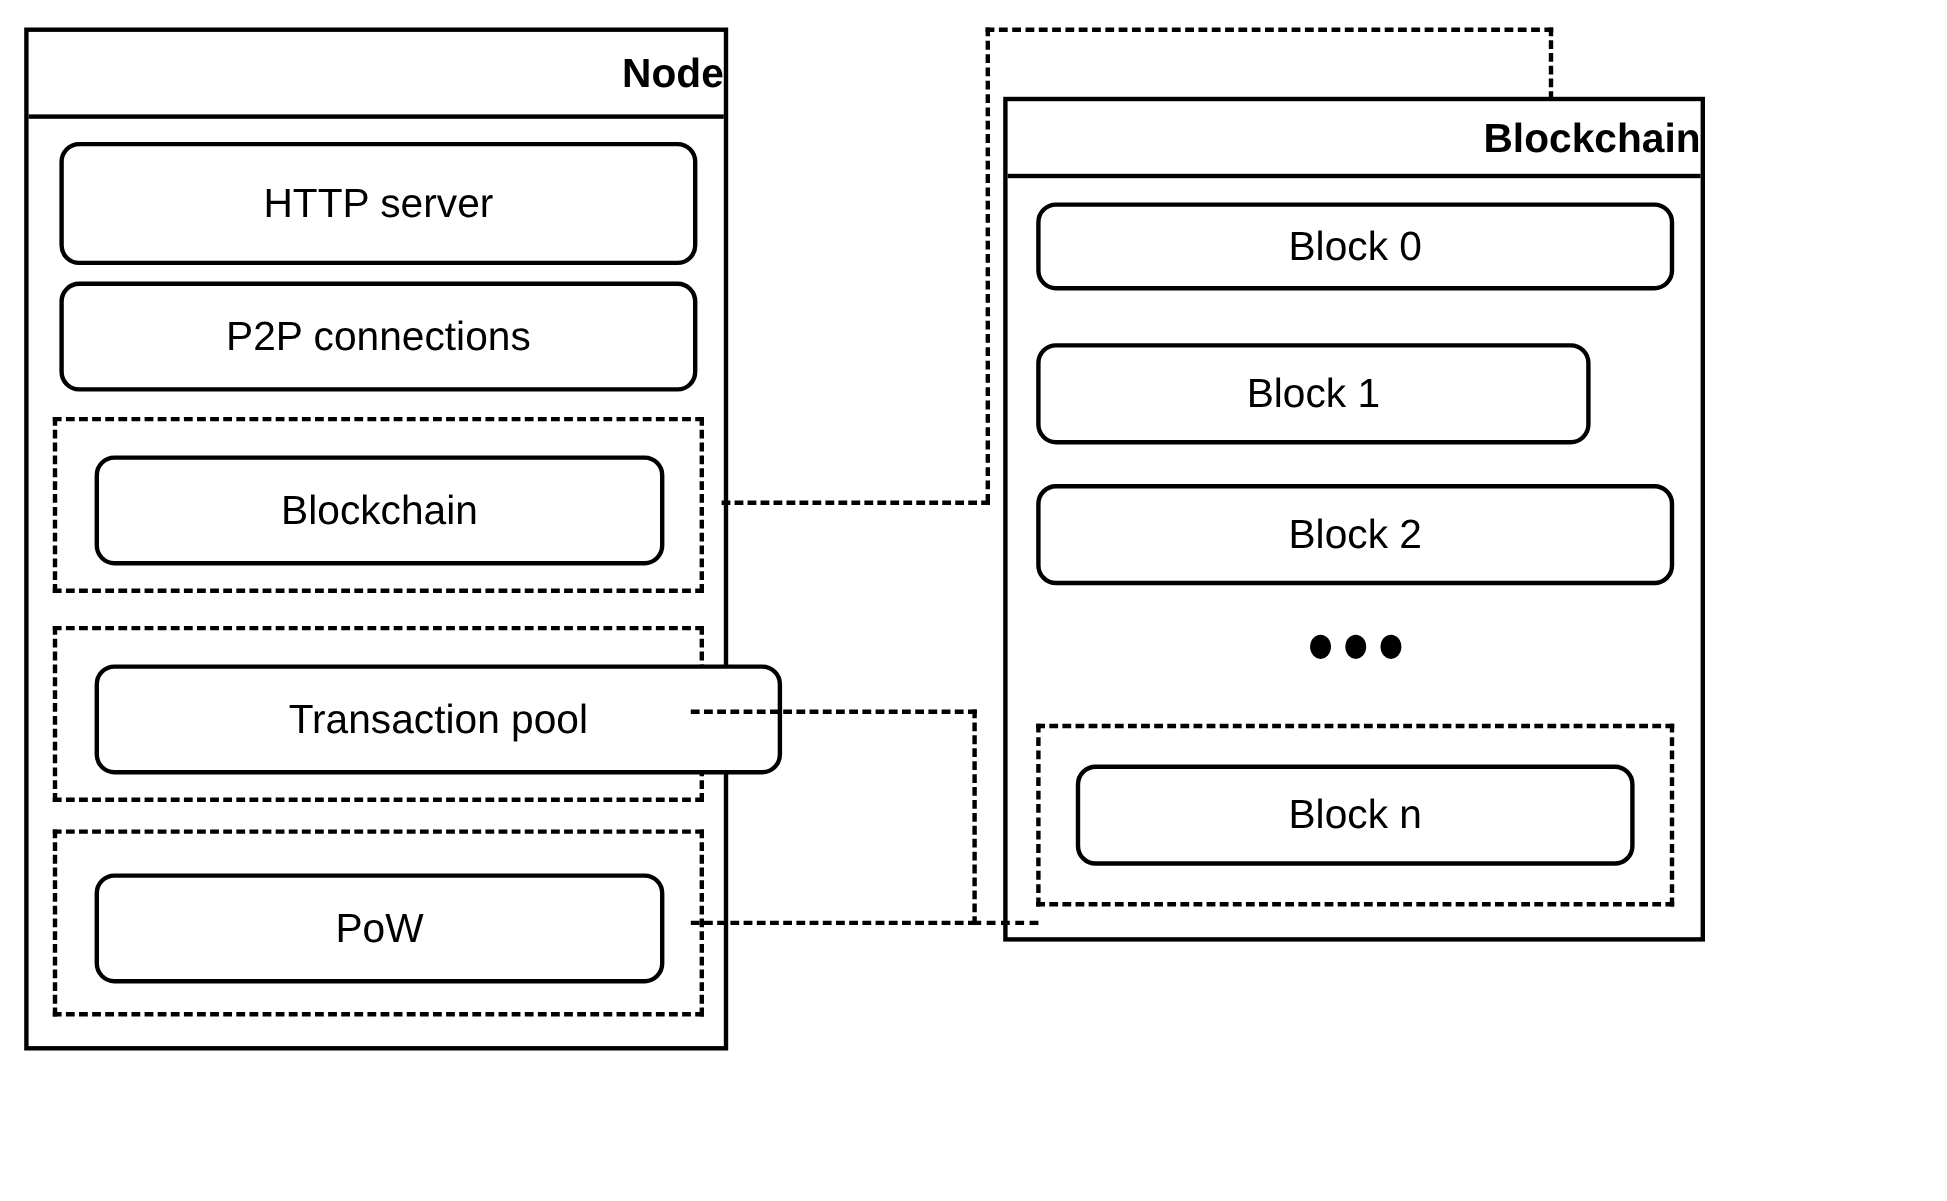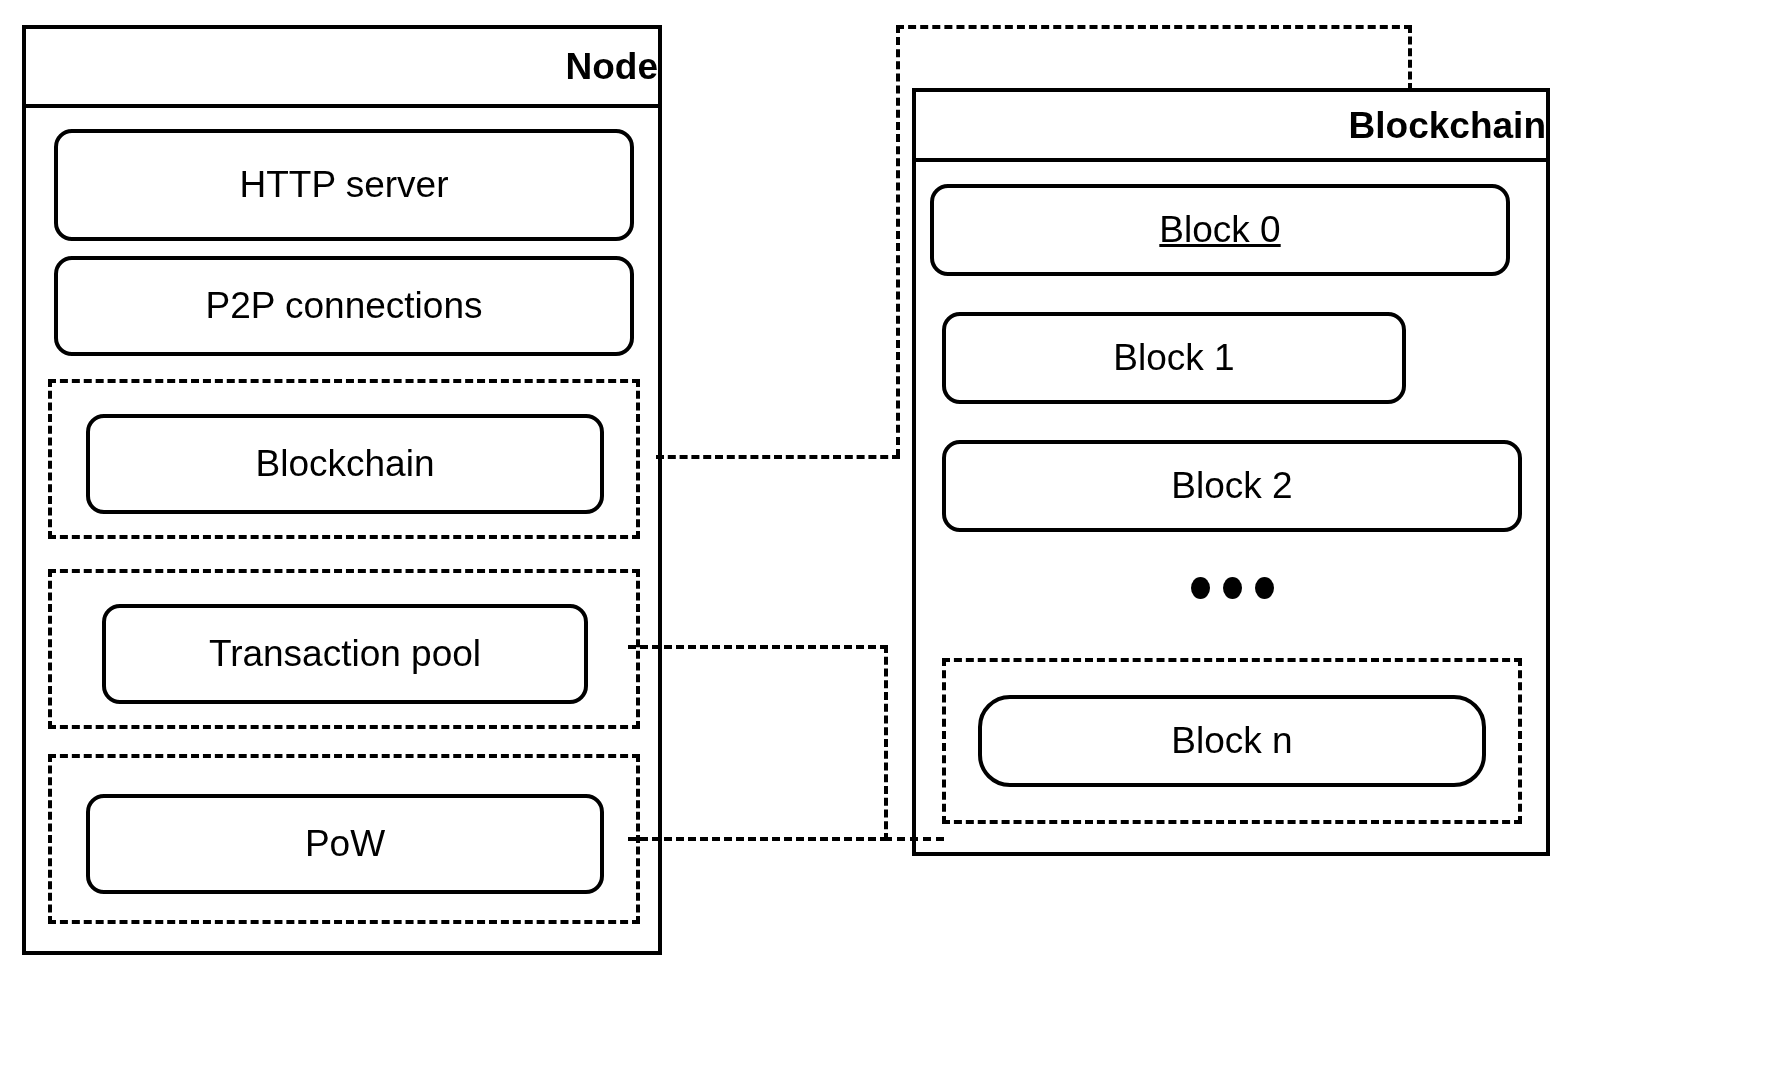--- a/index.html
+++ b/index.html
@@ -119,58 +119,58 @@
     </div>
 
     <div class="dashwrap" style="left:22px; top:350px; width:592px; height:160px;">
     </div>
     <div class="rbox t-node" style="left:60px; top:385px; width:518px; height:100px;">
       <span>Blockchain</span>
     </div>
 
     <div class="dashwrap" style="left:22px; top:540px; width:592px; height:160px;">
     </div>
-    <div class="rbox t-node" style="left:60px; top:575px; width:486px; height:100px;margin-left:16px;">
+    <div class="rbox t-node" style="left:60px; top:575px; width:625px; height:100px;">
       <span>Transaction pool</span>
     </div>
 
     <div class="dashwrap" style="left:22px; top:725px; width:592px; height:170px;">
     </div>
     <div class="rbox t-node" style="left:60px; top:765px; width:518px; height:100px;">
       <span>PoW</span>
     </div>
   </div>
 
   <div class="panel" style="left:912px; top:88px; width:638px; height:768px;">
 
     <div class="panel-title t-title" style="top:0; height:70px;">
       <span>Blockchain</span>
     </div>
 
-    <div class="rbox t-block" style="left:14px; top:92px; width:580px; height:92px;text-decoration:underline;">
+    <div class="rbox t-block" style="left:26px; top:92px; width:580px; height:80px;">
       <span>Block 0</span>
     </div>
 
-    <div class="rbox t-block" style="left:26px; top:220px; width:464px; height:92px;justify-content:center;">
+    <div class="rbox t-block" style="left:26px; top:220px; width:504px; height:92px;justify-content:center;">
       <span>Block 1</span>
     </div>
 
     <div class="rbox t-block" style="left:26px; top:348px; width:580px; height:92px;">
       <span>Block 2</span>
     </div>
 
     <div class="dots" style="left:26px; top:478px; width:580px; height:36px;">
       <i></i>
       <i></i>
       <i></i>
     </div>
 
     <div class="dashwrap" style="left:26px; top:566px; width:580px; height:166px;">
     </div>
-    <div class="rbox t-block" style="left:62px; top:603px; width:508px; height:92px;border-radius:32px;">
+    <div class="rbox t-block" style="left:62px; top:603px; width:508px; height:92px;">
       <span>Block n</span>
     </div>
   </div>
 
   <div class="conn-h" style="left:656px; top:455px; width:244px;"></div>
   <div class="conn-v" style="left:896px; top:25px; height:432px;"></div>
   <div class="conn-h" style="left:896px; top:25px; width:516px;"></div>
   <div class="conn-v" style="left:1408px; top:25px; height:66px;"></div>
 
   <div class="conn-h" style="left:628px; top:645px; width:260px;"></div>

